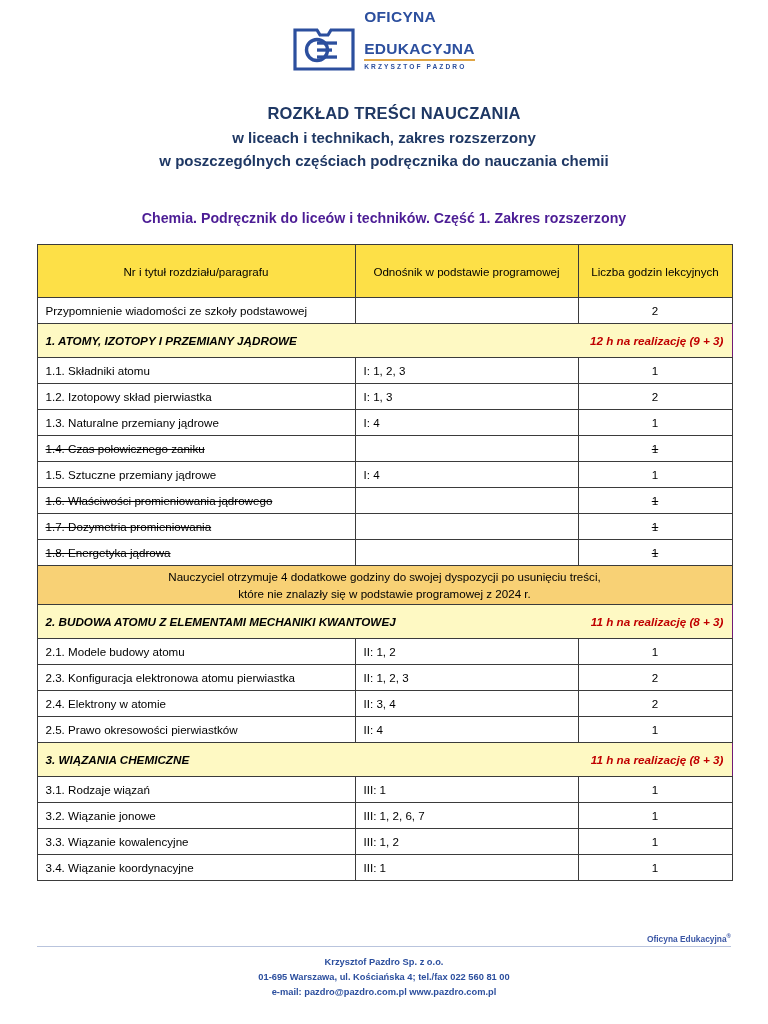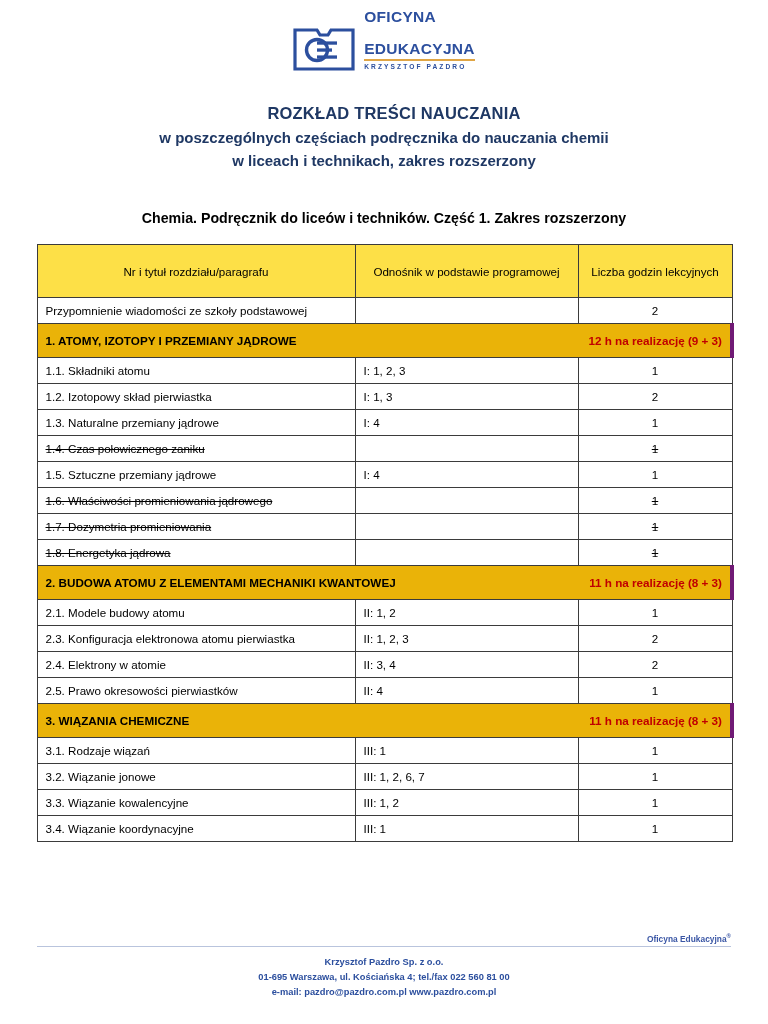--- a/index.html
+++ b/index.html
@@ -79,21 +79,21 @@
     line-height: 1.45;
     padding-left: 20px;
   }
   .title-sub {
     font-size: 15px;
     font-weight: bold;
     line-height: 1.55;
   }
   .subtitle-red {
     text-align: center;
-    color: #000000;
+    color: #4c1d95;
     font-weight: bold;
     font-size: 14.2px;
     margin-top: 38px;
   }
 
   
   .table-wrap {
     margin: 18px auto 0 auto;
     width: 695px;
   }
@@ -122,24 +122,25 @@
     background: #fde047;
   }
   tr.data-row td { height: 25px; }
   td.c-title { text-align: left; }
   td.c-ref   { text-align: left; }
   td.c-hours { text-align: center; }
 
   tr.recall td { height: 25px; margin-top: 24px; }
 
   tr.section td {
-    background: #eab308;
+    background: #fef9c3;
     height: 33px;
     border-left: 1px solid #3b3b3b;
-    border-right: 4px solid #701a75;
+    border-right: 1px solid #701a75;
+    font-style: italic;
   }
   .sec-inner {
     display: flex;
     justify-content: space-between;
     align-items: center;
   }
   .sec-name {
     font-weight: bold;
     font-size: 11.7px;
     color: #000000;
@@ -210,22 +211,22 @@
         <span class="logo-line1">OFICYNA</span>
         <span class="logo-line2">EDUKACYJNA</span>
         <span class="logo-rule"></span>
         <span class="logo-line3">KRZYSZTOF PAZDRO</span>
       </span>
     </div>
   </div>
 
   <div class="titles">
     <div class="title-main">ROZKŁAD TREŚCI NAUCZANIA</div>
+    <div class="title-sub">w liceach i technikach, zakres rozszerzony</div>
     <div class="title-sub">w poszczególnych częściach podręcznika do nauczania chemii</div>
-    <div class="title-sub">w liceach i technikach, zakres rozszerzony</div>
   </div>
 
   <div class="subtitle-red">Chemia. Podręcznik do liceów i techników. Część 1. Zakres rozszerzony</div>
 
   <div class="table-wrap">
     <table class="plan">
       <colgroup>
         <col class="c1">
           <col class="c2">
           <col class="c3">
@@ -284,20 +285,26 @@
           <tr class="data-row">
             <td class="c-title struck">1.7. Dozymetria promieniowania</td>
             <td class="c-ref struck"></td>
             <td class="c-hours struck">1</td>
           </tr>
           <tr class="data-row">
             <td class="c-title struck">1.8. Energetyka jądrowa</td>
             <td class="c-ref struck"></td>
             <td class="c-hours struck">1</td>
           </tr>
+          <tr class="note">
+            <td colspan="3">
+              <div>Nauczyciel otrzymuje 4 dodatkowe godziny do swojej dyspozycji po usunięciu treści,</div>
+              <div>które nie znalazły się w podstawie programowej z 2024 r.</div>
+            </td>
+          </tr>
           <tr class="section">
             <td colspan="3">
               <div class="sec-inner">
                 <span class="sec-name">2. BUDOWA ATOMU Z ELEMENTAMI MECHANIKI KWANTOWEJ</span>
                 <span class="sec-hours">11 h na realizację (8 + 3)</span>
               </div>
             </td>
           </tr>
           <tr class="data-row">
             <td class="c-title">2.1. Modele budowy atomu</td>

